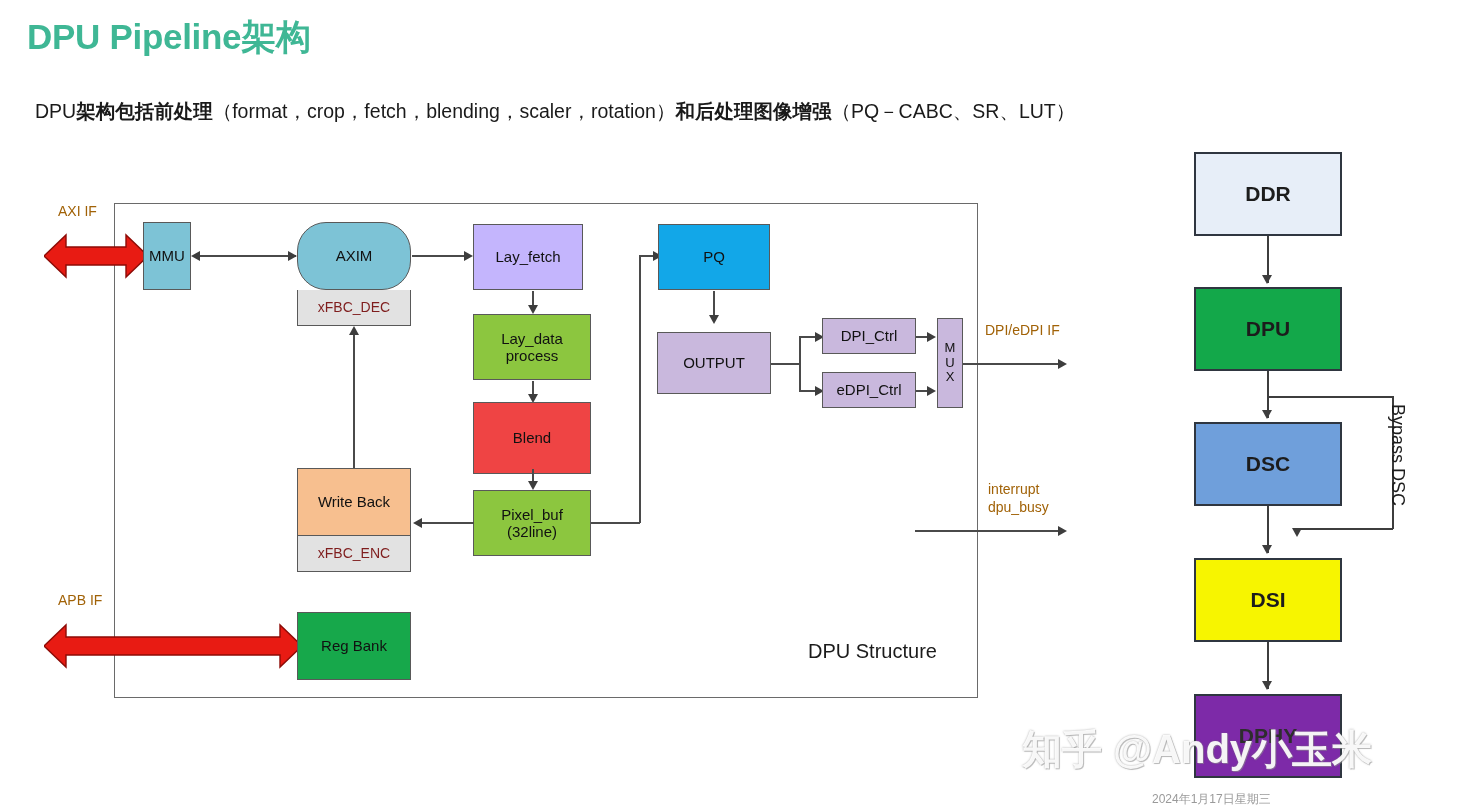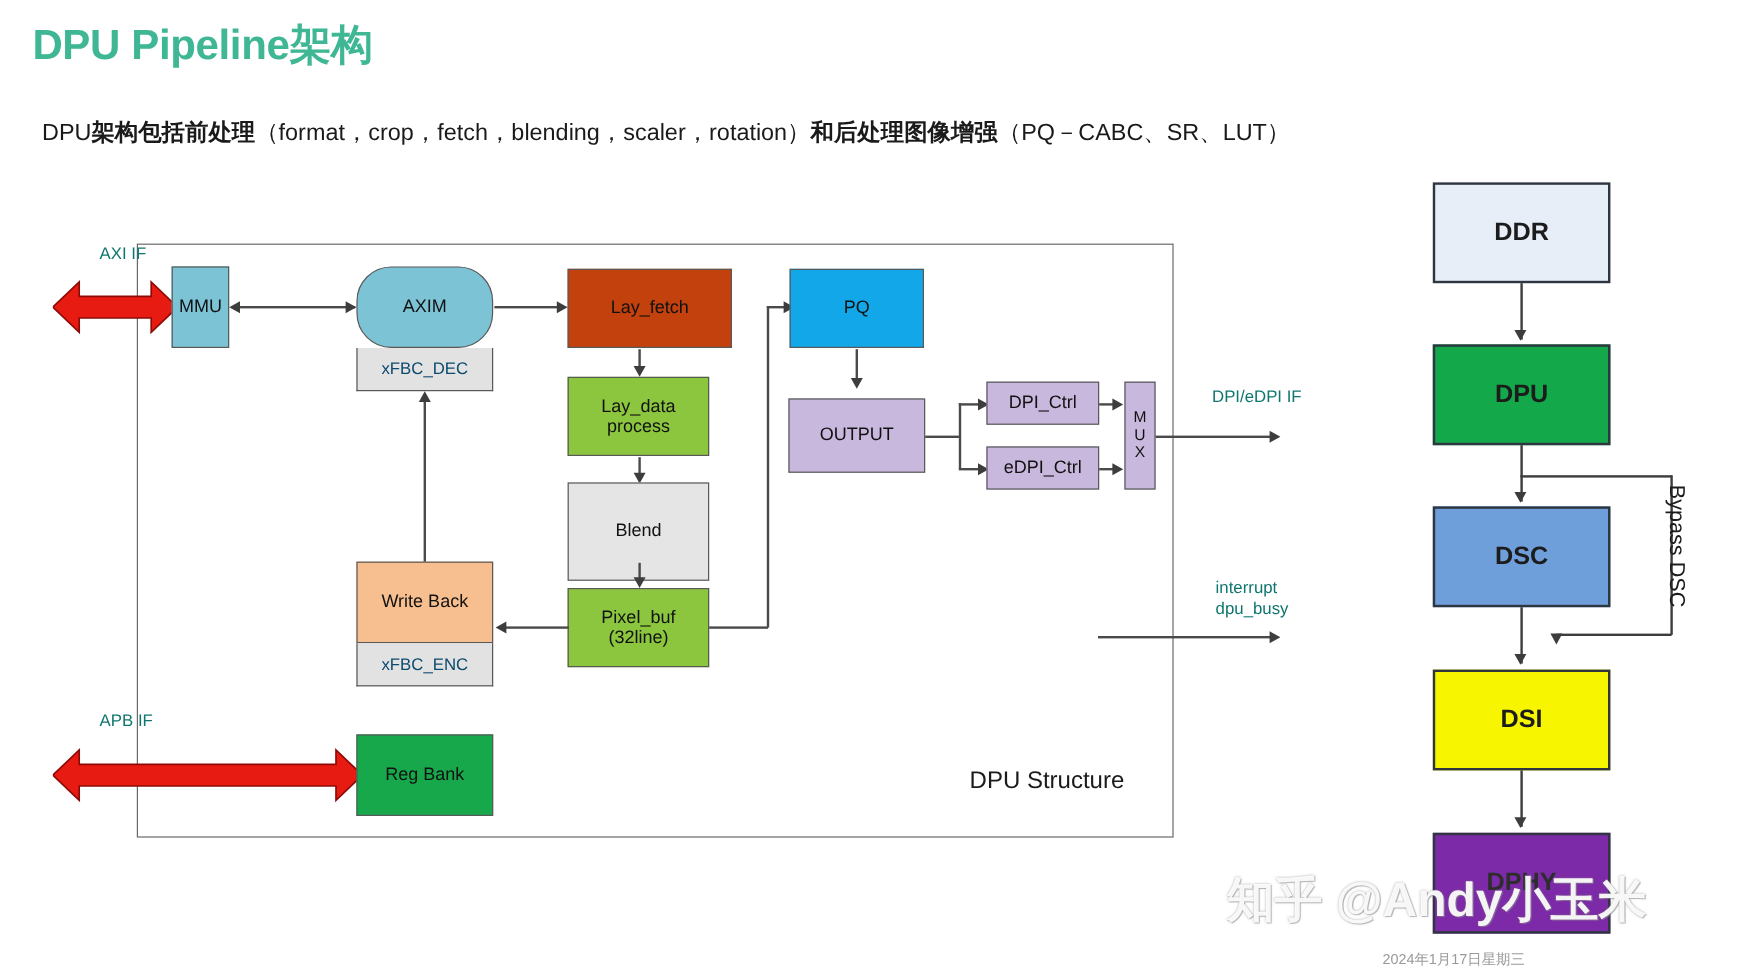--- a/index.html
+++ b/index.html
@@ -30,25 +30,25 @@
   
   .blk {
     position: absolute;
     display: flex; align-items: center; justify-content: center;
     text-align: center;
     border: 1.5px solid #595959;
     font-size: 15px; color: #111;
     line-height: 1.15;
   }
   .blk.sub {
-    background: #e2e2e2; border-top: none; font-size: 14px; color:#0c4a6e;
+    background: #e2e2e2; border-top: none; font-size: 14px; color:#7f1d1d;
   }
   .lbl {
-    position: absolute; font-size: 14px; color: #0f766e;
-    white-space: nowrap; line-height: 1.25; margin-left: 25px;
+    position: absolute; font-size: 14px; color: #a16207;
+    white-space: nowrap; line-height: 1.25;
   }
   .line { position: absolute; background: #4a4a4a; }
   .hl { height: 1.6px; }
   .vl { width: 1.6px; }
 
   
   .ar { position: absolute; width: 0; height: 0; }
   .ar-r { border-top: 5px solid transparent; border-bottom: 5px solid transparent; border-left: 9px solid #3d3d3d; }
   .ar-l { border-top: 5px solid transparent; border-bottom: 5px solid transparent; border-right: 9px solid #3d3d3d; }
   .ar-d { border-left: 5px solid transparent; border-right: 5px solid transparent; border-top: 9px solid #3d3d3d; }
@@ -133,34 +133,34 @@
   <div class="blk sub" style="left:297px; top:290px; width:114px; height:36px;">
     <span>xFBC_DEC</span>
   </div>
 
   <div class="line hl" style="left:412px; top:255px; width:58px;"></div>
   <div class="ar ar-r" style="left:464px; top:251px;"></div>
 
   <div class="line vl" style="left:353px; top:333px; height:138px;"></div>
   <div class="ar ar-u" style="left:349px; top:326px;"></div>
 
-  <div class="blk" style="left:473px; top:224px; width:137px; height:66px; background:#c2410c;">
+  <div class="blk" style="left:473px; top:224px; width:110px; height:66px; background:#c4b5fd;">
     <span>Lay_fetch</span>
   </div>
   <div class="line vl" style="left:532px; top:291px; height:20px;"></div>
   <div class="ar ar-d" style="left:528px; top:305px;"></div>
 
   <div class="blk" style="left:473px; top:314px; width:118px; height:66px; background:#8cc63f; flex-direction:column;">
     <span>Lay_data</span>
     <span>process</span>
   </div>
   <div class="line vl" style="left:532px; top:381px; height:19px;"></div>
   <div class="ar ar-d" style="left:528px; top:394px;"></div>
 
-  <div class="blk" style="left:473px; top:402px; width:118px; height:82px; background:#e5e5e5;align-items:center;">
+  <div class="blk" style="left:473px; top:402px; width:118px; height:72px; background:#ef4444;align-items:center;">
     <span>Blend</span>
   </div>
   <div class="line vl" style="left:532px; top:469px; height:18px;"></div>
   <div class="ar ar-d" style="left:528px; top:481px;"></div>
 
   <div class="blk" style="left:473px; top:490px; width:118px; height:66px; background:#8cc63f; flex-direction:column;">
     <span>Pixel_buf</span>
     <span>(32line)</span>
   </div>
 

